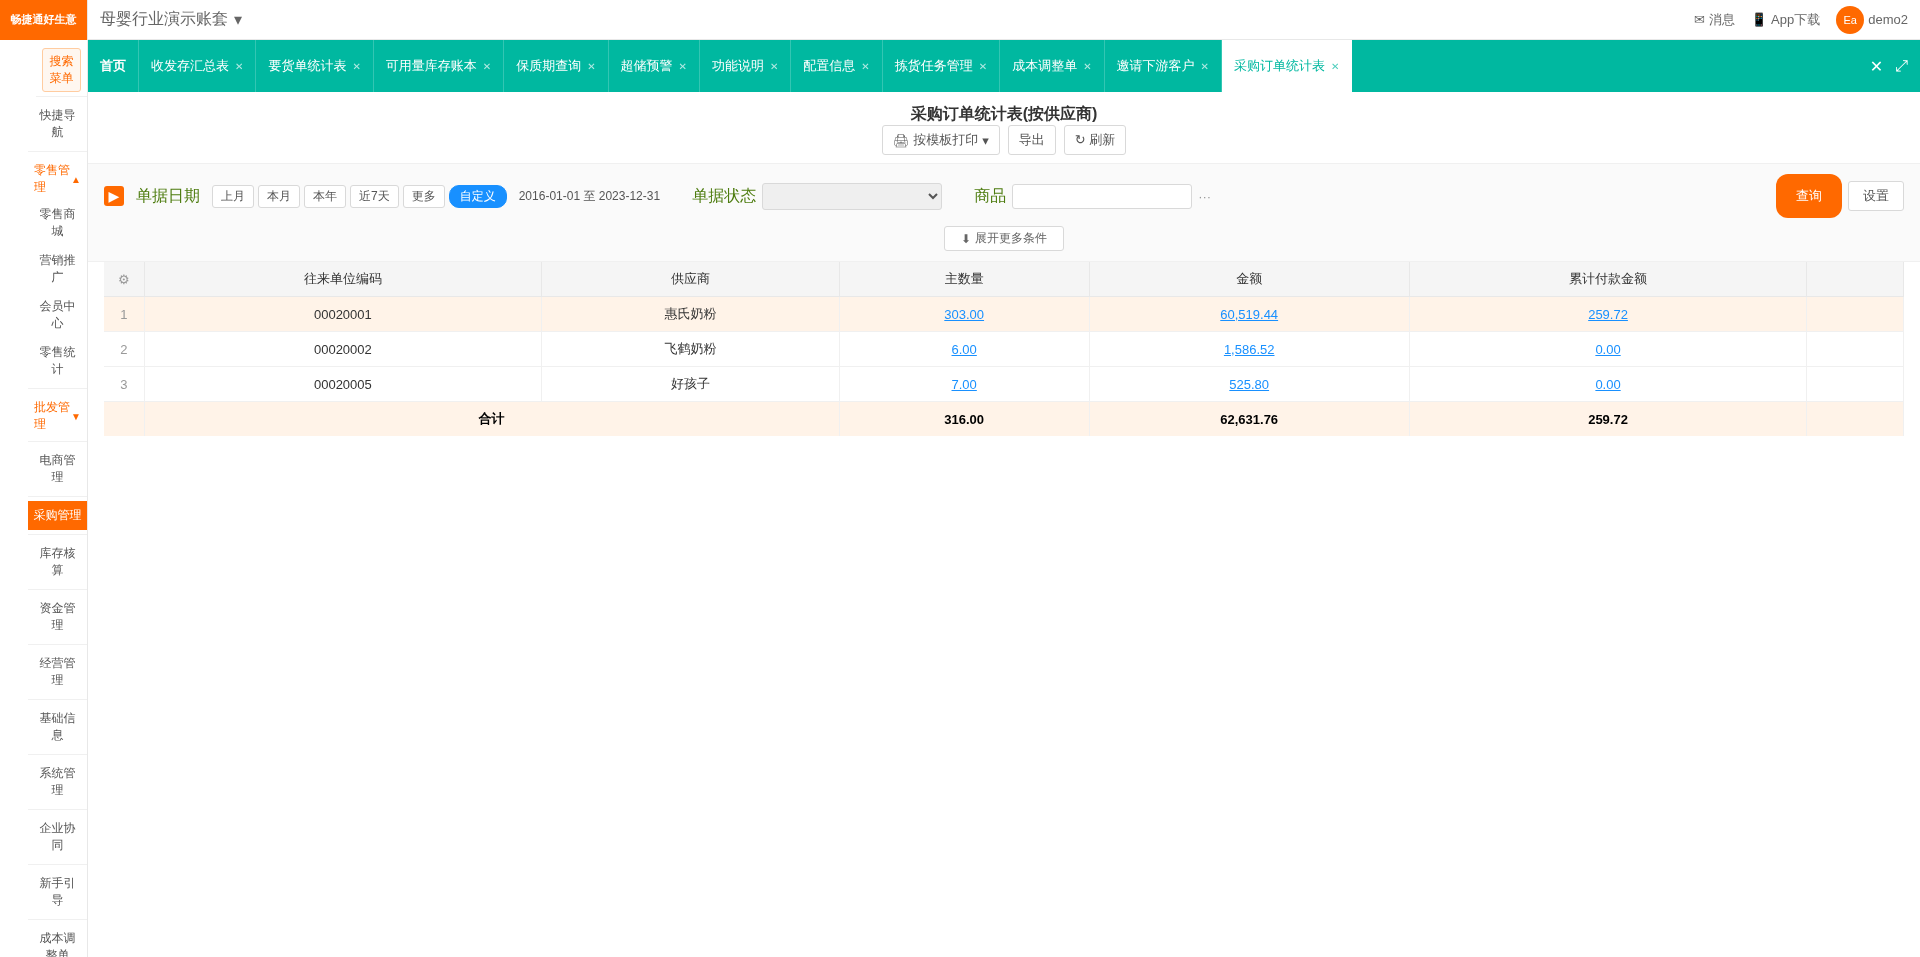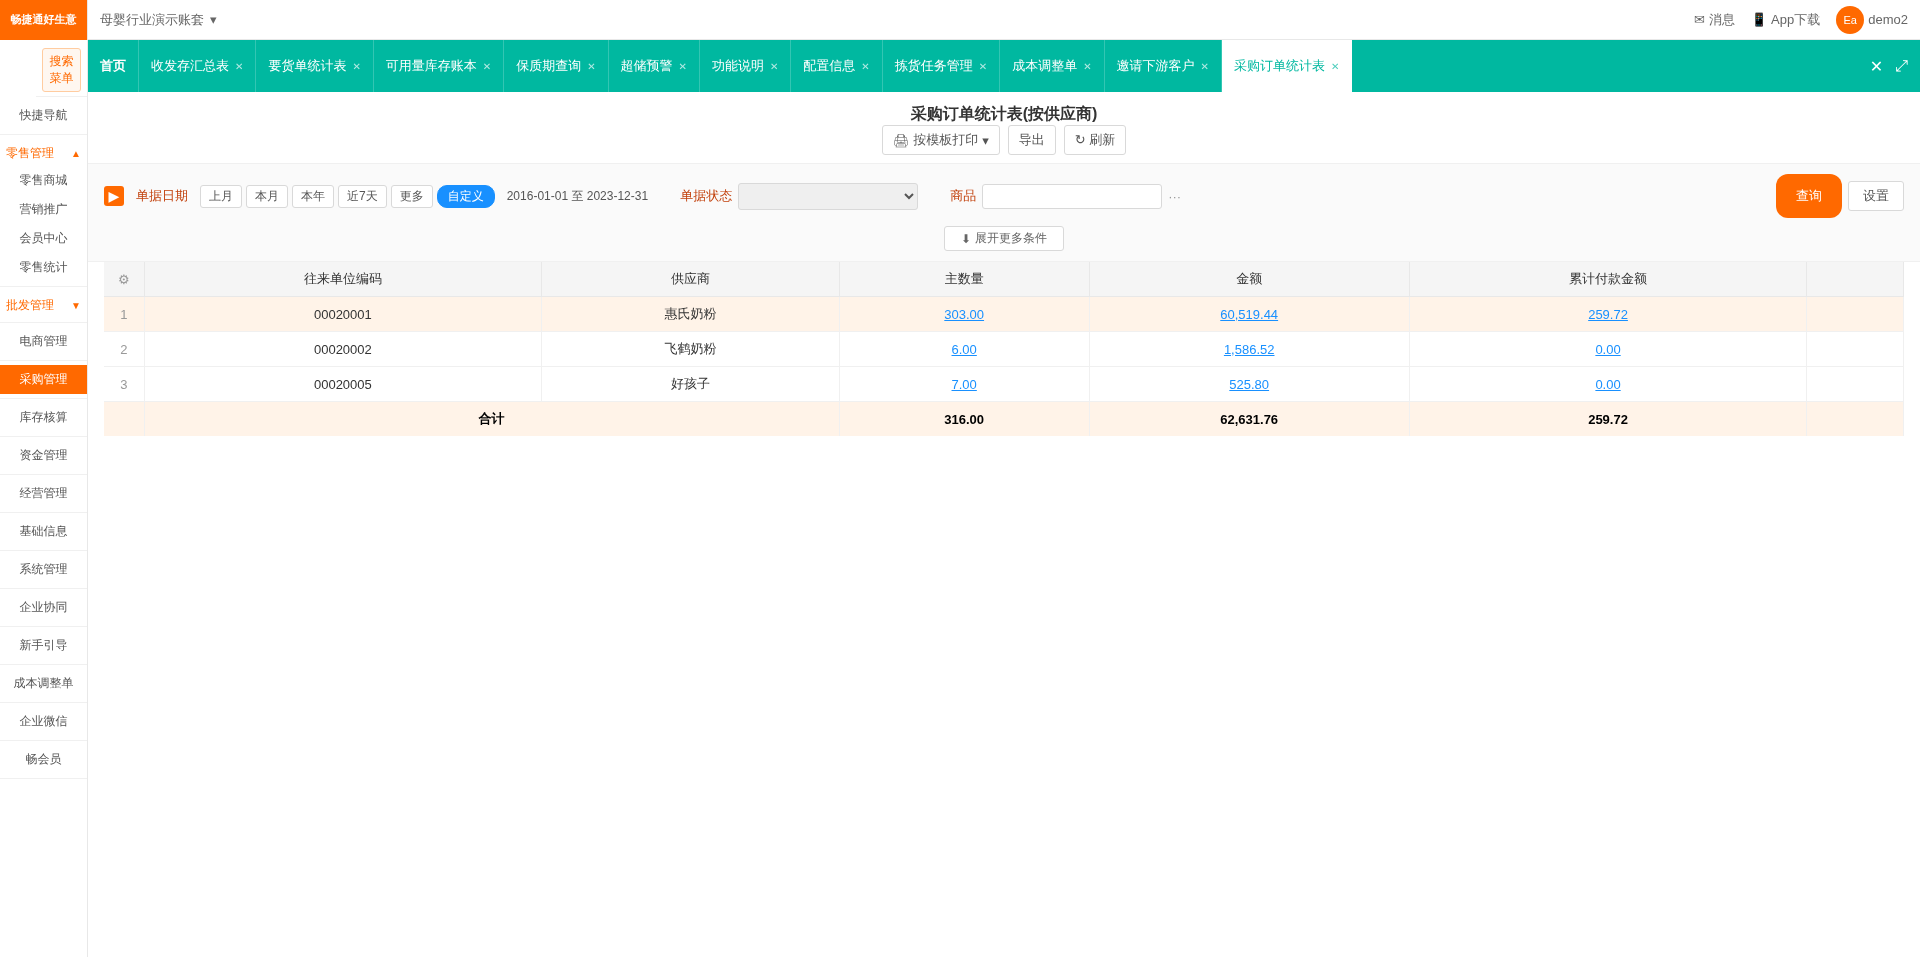--- a/index.html
+++ b/index.html
@@ -43,20 +43,21 @@
       border-radius: 3px;
       color: #ff6900;
       font-size: 12px;
       padding: 4px 2px;
       cursor: pointer;
       text-align: center;
     }
     .sidebar-nav-section {
       padding: 4px 6px;
       border-bottom: 1px solid #f0f0f0;
+      margin-left: 28px;
     }
     .sidebar-nav-label {
       color: #ff6900;
       font-size: 12px;
       padding: 6px 0 4px;
       display: flex;
       align-items: center;
       justify-content: space-between;
       cursor: pointer;
     }
@@ -88,21 +89,21 @@
       align-items: center;
       padding: 0 12px;
       border-bottom: 1px solid #e8e8e8;
       flex-shrink: 0;
     }
     .top-bar-workspace {
       display: flex;
       align-items: center;
       gap: 6px;
       color: #666;
-      font-size: 13px;
+      font-size: 16px;
       flex: 1;
     }
     .top-bar-right {
       display: flex;
       align-items: center;
       gap: 16px;
       color: #666;
       font-size: 13px;
     }
     .top-bar-right .icon-btn {
@@ -244,22 +245,22 @@
       width: 20px;
       height: 20px;
       border-radius: 3px;
       cursor: pointer;
       font-size: 14px;
       display: flex;
       align-items: center;
       justify-content: center;
     }
     .filter-label {
-      color: #c2410c;
-      font-size: 13px;
+      color: #4d7c0f;
+      font-size: 16px;
       white-space: nowrap;
     }
     .filter-date-btns {
       display: flex;
       align-items: center;
       gap: 4px;
     }
     .date-btn {
       padding: 2px 8px;
       border: 1px solid #d9d9d9;

